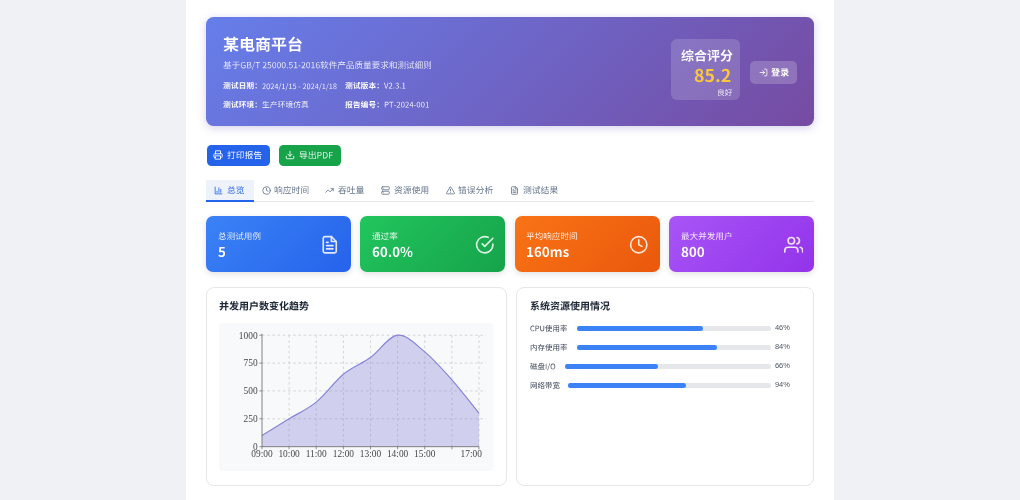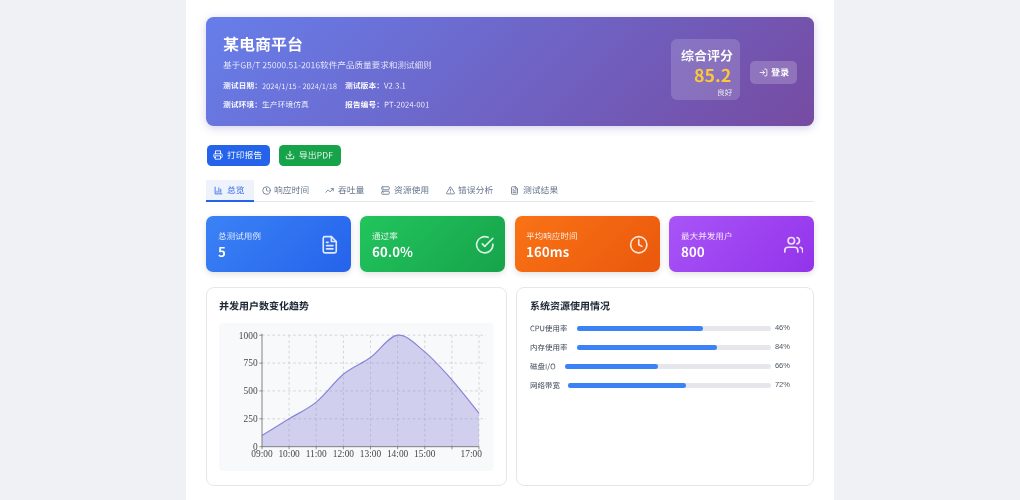--- a/index.html
+++ b/index.html
@@ -224,12 +224,12 @@
     <path d="M0.3 -5.9V-5.4H1.1C1 -4.1 0.7 -2.9 0.2 -2.1C0.3 -2 0.4 -1.7 0.5 -1.6C0.6 -1.8 0.7 -2 0.8 -2.3V0.3H1.3V-0.4H2.5V-3.6H1.3C1.4 -4.2 1.5 -4.8 1.6 -5.4H2.6V-5.9ZM1.3 -3.2H2V-0.8H1.3ZM5.9 -6.3C5.8 -5.9 5.5 -5.3 5.3 -5H4L4.4 -5.1C4.3 -5.5 4.1 -5.9 3.8 -6.3L3.4 -6.1C3.6 -5.7 3.9 -5.3 4 -5H2.7V-4.4H7.2V-5H5.8C6 -5.3 6.3 -5.7 6.4 -6.1ZM2.6 0.3C2.8 0.2 3 0.2 4.3 -0.1C4.4 0.1 4.4 0.3 4.4 0.5L4.8 0.4C4.8 -0.1 4.6 -0.8 4.4 -1.4L4 -1.3C4.1 -1.1 4.2 -0.8 4.2 -0.5L3.2 -0.3C3.8 -1.2 4.4 -2.2 4.9 -3.3L4.4 -3.5C4.3 -3.2 4.1 -2.9 4 -2.6L3.2 -2.5C3.5 -3 3.8 -3.6 4 -4.1L3.5 -4.4C3.4 -3.7 3 -3 2.9 -2.8C2.8 -2.6 2.7 -2.5 2.6 -2.4C2.6 -2.3 2.7 -2.1 2.7 -2C2.9 -2 3 -2 3.8 -2.1C3.5 -1.5 3.1 -1 3 -0.8C2.8 -0.5 2.6 -0.2 2.5 -0.2C2.5 -0.1 2.6 0.2 2.6 0.3ZM5 0.3C5.1 0.2 5.3 0.1 6.7 -0.1C6.8 0.1 6.8 0.3 6.8 0.5L7.3 0.4C7.2 -0.1 7 -0.9 6.7 -1.4L6.3 -1.3C6.4 -1.1 6.5 -0.8 6.6 -0.5L5.5 -0.4C6.1 -1.2 6.6 -2.3 7 -3.3L6.5 -3.5C6.4 -3.2 6.3 -2.9 6.2 -2.6L5.4 -2.5C5.7 -3 5.9 -3.6 6.1 -4.2L5.6 -4.4C5.5 -3.7 5.1 -3 5 -2.8C4.9 -2.6 4.9 -2.5 4.7 -2.5C4.8 -2.3 4.9 -2.1 4.9 -2C5 -2 5.2 -2.1 6 -2.1C5.7 -1.5 5.4 -1 5.3 -0.8C5.1 -0.5 4.9 -0.3 4.8 -0.2C4.8 -0.1 4.9 0.2 5 0.3L5 0.2Z M10.4 -3.2C10.8 -3 11.4 -2.6 11.6 -2.4L11.9 -2.8C11.7 -3 11.1 -3.3 10.7 -3.5ZM11 -6.4C10.9 -6.2 10.8 -5.9 10.7 -5.7H9.1V-4.4L9.1 -4.1H7.9V-3.6H9C8.9 -3.2 8.6 -2.7 8.1 -2.3C8.2 -2.3 8.4 -2.1 8.5 -1.9C9.2 -2.4 9.5 -3 9.6 -3.6H13.1V-2.8C13.1 -2.7 13 -2.6 12.9 -2.6C12.8 -2.6 12.5 -2.6 12.1 -2.6C12.2 -2.5 12.3 -2.3 12.3 -2.2C12.8 -2.2 13.1 -2.2 13.3 -2.2C13.6 -2.3 13.6 -2.5 13.6 -2.7V-3.6H14.7V-4.1H13.6V-5.7H11.3L11.6 -6.3ZM10.5 -4.9C10.9 -4.7 11.4 -4.3 11.6 -4.1H9.6L9.7 -4.4V-5.3H13.1V-4.1H11.6L11.9 -4.5C11.6 -4.7 11.2 -5 10.8 -5.2ZM8.7 -2V-0.1H7.8V0.4H14.7V-0.1H13.8V-2ZM9.2 -0.1V-1.5H10.2V-0.1ZM10.7 -0.1V-1.5H11.7V-0.1ZM12.3 -0.1V-1.5H13.3V-0.1Z M15.8 0H16.4V-5.5H15.8Z M17.3 1.3H17.8L20 -6H19.5Z M22.9 0.1C24.3 0.1 25.3 -1 25.3 -2.8C25.3 -4.5 24.3 -5.6 22.9 -5.6C21.5 -5.6 20.6 -4.5 20.6 -2.8C20.6 -1 21.5 0.1 22.9 0.1ZM22.9 -0.5C21.9 -0.5 21.3 -1.4 21.3 -2.8C21.3 -4.1 21.9 -5 22.9 -5C23.9 -5 24.6 -4.1 24.6 -2.8C24.6 -1.4 23.9 -0.5 22.9 -0.5Z" fill="#374151"></path>
   </svg>
 <div style="position:absolute;left:565.2px;top:364.3px;width:205.79999999999995px;height:4.6px;background:#e5e7eb;border-radius:2.3px"></div>
 <div style="position:absolute;left:565.2px;top:364.3px;width:92.60999999999999px;height:4.6px;background:#3b82f6;border-radius:2.3px"></div>
 <div style="position:absolute;left:774.9px;top:361.2px;font:7.5px 'Liberation Sans',sans-serif;color:#4b5563">66%</div>
 <svg style="position:absolute;left:530.4px;top:380.8px" width="30.0" height="9.4" viewBox="0 -7.2 30.0 9.4">
     <path d="M1.5 -4C1.8 -3.6 2.2 -3.1 2.5 -2.6C2.2 -1.8 1.8 -1.2 1.3 -0.7C1.4 -0.6 1.6 -0.4 1.7 -0.3C2.2 -0.8 2.5 -1.4 2.8 -2.1C3.1 -1.8 3.3 -1.5 3.4 -1.2L3.8 -1.5C3.6 -1.9 3.4 -2.3 3.1 -2.7C3.3 -3.3 3.4 -4 3.5 -4.7L3 -4.8C2.9 -4.2 2.8 -3.7 2.7 -3.2C2.4 -3.6 2.1 -4 1.8 -4.3ZM3.6 -4C4 -3.6 4.3 -3.1 4.6 -2.6C4.3 -1.8 3.9 -1.1 3.4 -0.6C3.5 -0.5 3.7 -0.4 3.8 -0.3C4.3 -0.8 4.7 -1.4 5 -2.1C5.2 -1.7 5.5 -1.3 5.6 -1L6 -1.3C5.8 -1.7 5.5 -2.2 5.2 -2.7C5.4 -3.3 5.5 -4 5.7 -4.7L5.2 -4.8C5.1 -4.2 5 -3.7 4.8 -3.2C4.6 -3.6 4.3 -4 4 -4.3ZM0.7 -5.8V0.6H1.2V-5.3H6.3V-0.1C6.3 -0 6.2 0 6.1 0C6 0 5.5 0 5 0C5.1 0.2 5.2 0.4 5.2 0.6C5.9 0.6 6.3 0.6 6.5 0.5C6.8 0.4 6.9 0.2 6.9 -0.1V-5.8Z M7.8 -0.4 7.9 0.2C8.6 -0 9.6 -0.3 10.4 -0.6L10.3 -1.1C9.4 -0.8 8.4 -0.5 7.8 -0.4ZM11.8 -6.4C11.5 -5.6 10.9 -4.8 10.4 -4.3L10.4 -4.4L9.9 -4.7C9.8 -4.4 9.7 -4.2 9.5 -3.9L8.5 -3.8C9 -4.4 9.4 -5.2 9.8 -6L9.2 -6.3C8.9 -5.4 8.4 -4.4 8.2 -4.2C8 -3.9 7.9 -3.8 7.8 -3.7C7.8 -3.6 7.9 -3.3 8 -3.2C8.1 -3.2 8.2 -3.3 9.2 -3.4C8.8 -2.9 8.5 -2.5 8.4 -2.4C8.2 -2.1 8 -1.9 7.8 -1.9C7.9 -1.8 8 -1.5 8 -1.4C8.2 -1.5 8.4 -1.6 10.3 -2C10.2 -2.1 10.2 -2.3 10.3 -2.5L8.9 -2.2C9.4 -2.8 9.9 -3.5 10.3 -4.2C10.4 -4.1 10.6 -3.9 10.7 -3.8C10.9 -4 11.1 -4.2 11.3 -4.5C11.6 -4.2 11.8 -3.8 12.2 -3.5C11.6 -3.1 11 -2.9 10.3 -2.7C10.4 -2.6 10.5 -2.3 10.6 -2.2C11.3 -2.4 12 -2.7 12.6 -3.2C13.1 -2.8 13.8 -2.4 14.5 -2.2C14.5 -2.3 14.6 -2.6 14.7 -2.7C14.1 -2.9 13.5 -3.1 13 -3.5C13.6 -4 14.1 -4.6 14.4 -5.4L14.1 -5.6L14 -5.6H12C12.1 -5.8 12.2 -6 12.3 -6.2ZM11 -2.2V0.5H11.5V0.2H13.6V0.5H14.2V-2.2ZM11.5 -0.3V-1.7H13.6V-0.3ZM13.7 -5.1C13.4 -4.6 13 -4.2 12.6 -3.8C12.2 -4.2 11.9 -4.5 11.6 -5L11.7 -5.1Z M15.6 -3.8V-2.3H16.1V-3.3H18.4V-2.4H16.4V-0.1H17V-1.9H18.4V0.6H19V-1.9H20.7V-0.7C20.7 -0.6 20.6 -0.6 20.5 -0.6C20.4 -0.6 20.1 -0.6 19.7 -0.6C19.8 -0.4 19.9 -0.2 19.9 -0.1C20.4 -0.1 20.7 -0.1 20.9 -0.2C21.2 -0.2 21.2 -0.4 21.2 -0.7V-2.4H19V-3.3H21.4V-2.3H21.9V-3.8ZM20.4 -6.3V-5.4H19V-6.3H18.4V-5.4H17.2V-6.3H16.6V-5.4H15.4V-4.9H16.6V-4.1H17.2V-4.9H18.4V-4.2H19V-4.9H20.4V-4.1H20.9V-4.9H22.1V-5.4H20.9V-6.3Z M26.4 -1.4V-0.2C26.4 0.4 26.6 0.5 27.4 0.5C27.6 0.5 28.6 0.5 28.8 0.5C29.5 0.5 29.6 0.2 29.7 -0.9C29.6 -0.9 29.3 -1 29.2 -1.1C29.2 -0.1 29.1 0 28.7 0C28.5 0 27.6 0 27.4 0C27.1 0 27 -0 27 -0.2V-1.4ZM25.8 -2.4V-1.8C25.8 -1.2 25.6 -0.3 22.8 0.2C22.9 0.4 23.1 0.6 23.2 0.7C26.1 0 26.4 -1 26.4 -1.8V-2.4ZM24 -3.1V-0.8H24.6V-2.6H27.9V-0.8H28.5V-3.1ZM25.7 -6.2C25.8 -6 25.9 -5.8 26 -5.6H23.1V-4.3H23.6V-5.1H28.9V-4.3H29.4V-5.6H26.7C26.6 -5.9 26.5 -6.2 26.3 -6.4ZM27 -4.9V-4.4H25.5V-4.9H25V-4.4H23.8V-3.9H25V-3.4H25.5V-3.9H27V-3.4H27.5V-3.9H28.7V-4.4H27.5V-4.9Z" fill="#374151"></path>
   </svg>
 <div style="position:absolute;left:568.2px;top:383.1px;width:202.79999999999995px;height:4.6px;background:#e5e7eb;border-radius:2.3px"></div>
 <div style="position:absolute;left:568.2px;top:383.1px;width:117.62399999999998px;height:4.6px;background:#3b82f6;border-radius:2.3px"></div>
-<div style="position:absolute;left:774.9px;top:380.0px;font:7.5px 'Liberation Sans',sans-serif;color:#4b5563">72%</div>
+<div style="position:absolute;left:774.9px;top:380.0px;font:7.5px 'Liberation Sans',sans-serif;color:#4b5563">94%</div>
 </body></html>

